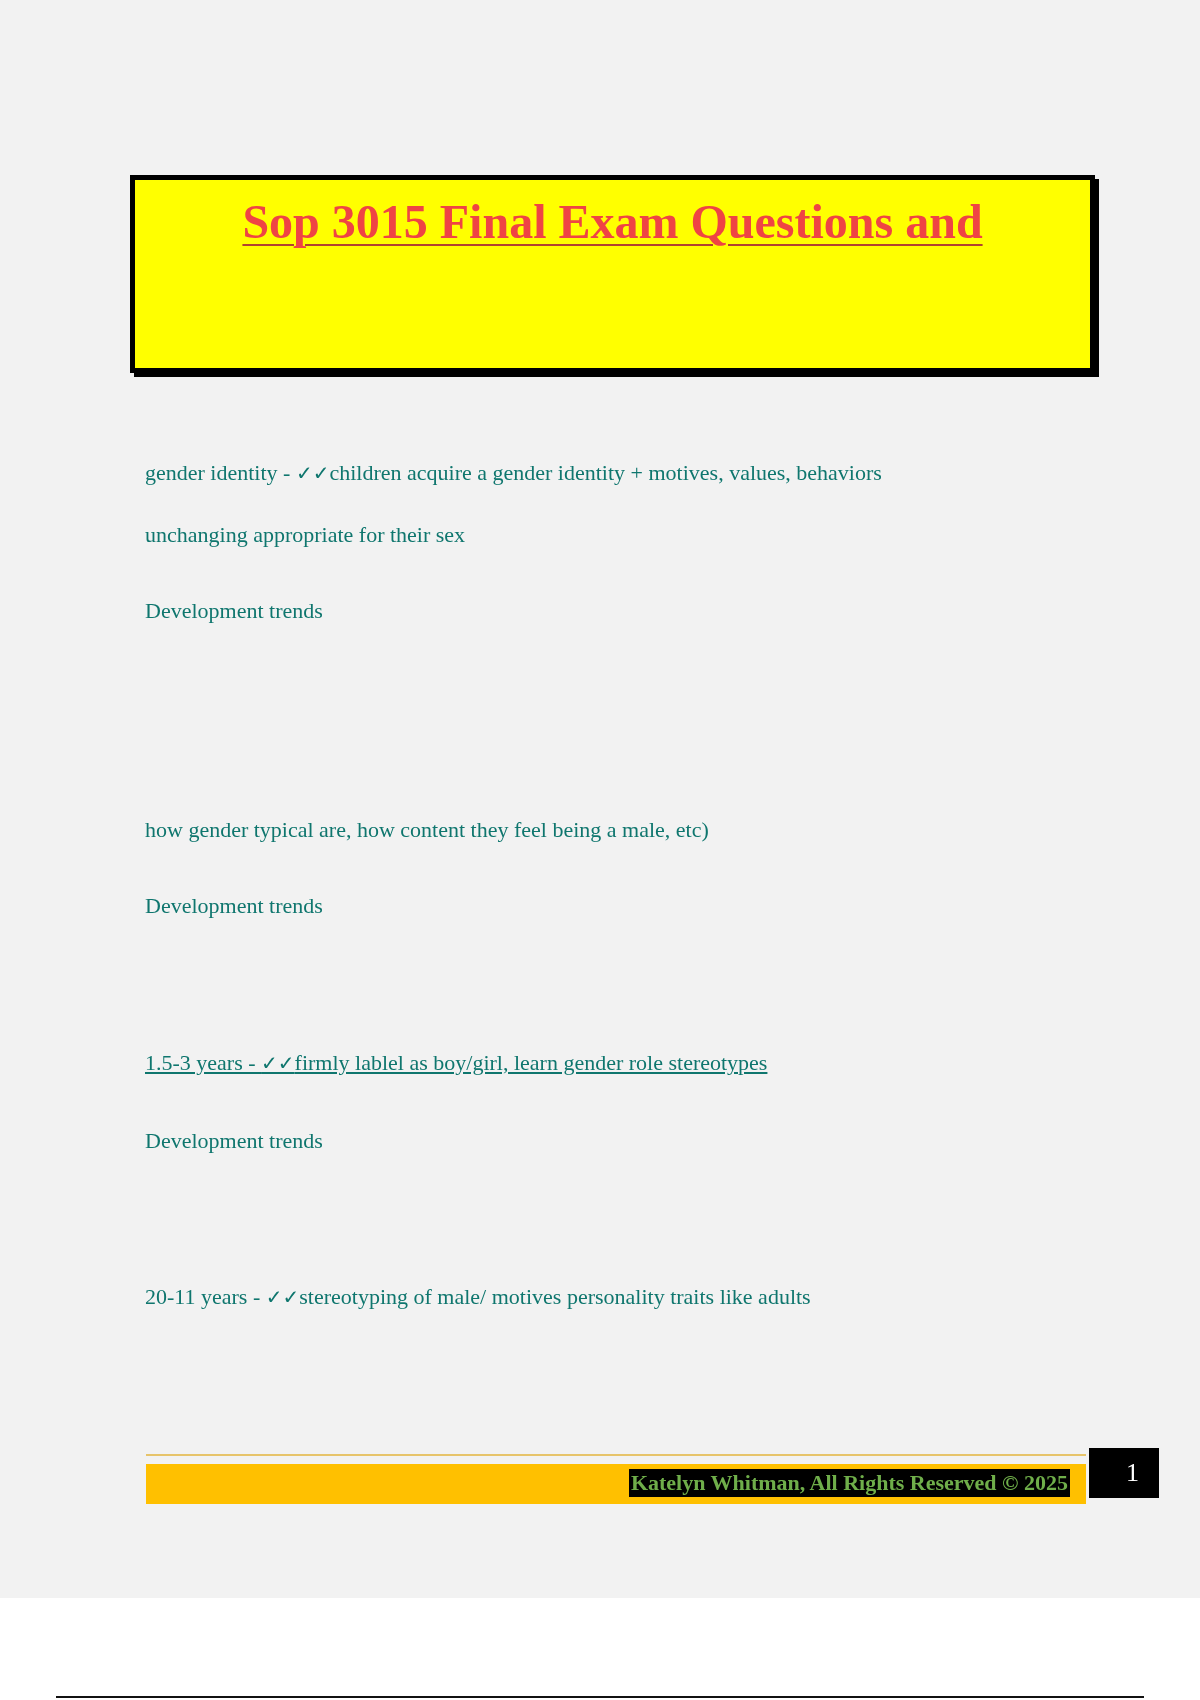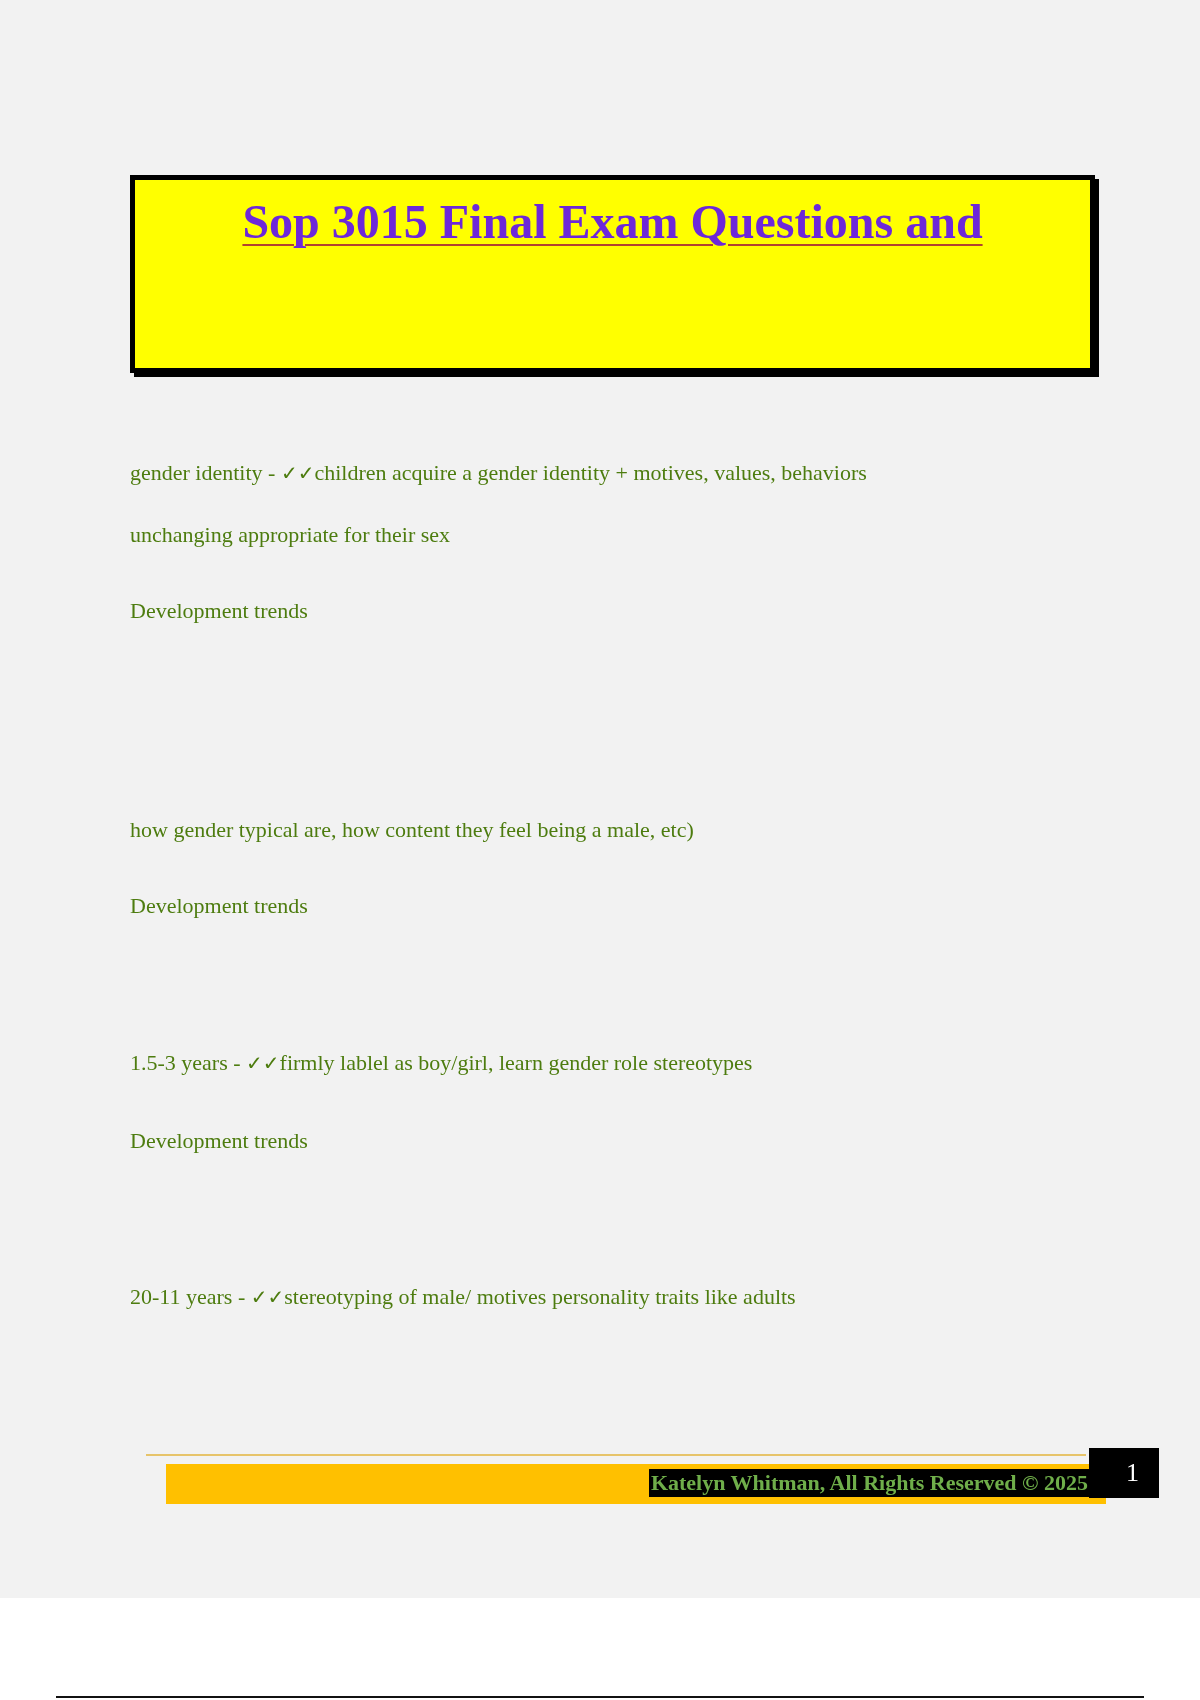--- a/index.html
+++ b/index.html
@@ -18,43 +18,42 @@
     border: 5px solid #000;
     box-shadow: 4px 4px 0 #000;
     box-sizing: border-box;
     text-align: center;
   }
   .title-line {
     display: block;
     font-family: "Liberation Serif", "DejaVu Serif", serif;
     font-weight: bold;
     font-size: 48px;
-    color: #6d28d9;
+    color: #ef4444;
     text-decoration: underline;
     text-decoration-color: #b0432f;
     text-decoration-thickness: 2px;
     text-underline-offset: 6px;
     line-height: 96px;
   }
   .title-line.l1 { margin-top: -6px; }
   .entry-text {
-    position: absolute; left: 130px;
+    position: absolute; left: 145px;
     font-family: "Liberation Serif", "DejaVu Serif", serif;
-    font-size: 22px; color: #4d7c0f;
+    font-size: 22px; color: #0f766e;
     white-space: nowrap;
   }
   .check { font-family: "DejaVu Sans", sans-serif; font-size: 20px; }
   .footer-rule {
     position: absolute; left: 146px; top: 1454px; width: 940px; height: 2px;
     background: #e7c46a;
   }
   .footer-bar {
     position: absolute; left: 146px; top: 1464px; width: 940px; height: 40px;
     background: #ffc000;
-    margin-left: 20px;
   }
   .footer-text {
     position: absolute; right: 16px; top: 5px;
     background: #000;
     color: #6fae4a;
     font-family: "Liberation Serif", "DejaVu Serif", serif;
     font-weight: bold;
     font-size: 22px;
     padding: 1px 2px;
     white-space: nowrap;
@@ -83,21 +82,21 @@
 
   <div class="entry-text" style="top:460px;">
     <span>gender identity - </span><span class="check">✓✓</span><span>children acquire a gender identity + motives, values, behaviors</span>
   </div>
   <div class="entry-text" style="top:522px;">unchanging appropriate for their sex</div>
   <div class="entry-text" style="top:598px;">Development trends</div>
 
   <div class="entry-text" style="top:817px;">how gender typical are, how content they feel being a male, etc)</div>
   <div class="entry-text" style="top:893px;">Development trends</div>
 
-  <div class="entry-text" style="top:1050px;">
+  <div class="entry-text" style="top:1050px;text-decoration:underline;">
     <span>1.5-3 years - </span><span class="check">✓✓</span><span>firmly lablel as boy/girl, learn gender role stereotypes</span>
   </div>
   <div class="entry-text" style="top:1128px;">Development trends</div>
 
   <div class="entry-text" style="top:1284px;">
     <span>20-11 years - </span><span class="check">✓✓</span><span>stereotyping of male/ motives personality traits like adults</span>
   </div>
 
   <div class="footer-rule"></div>
   <div class="footer-bar">

